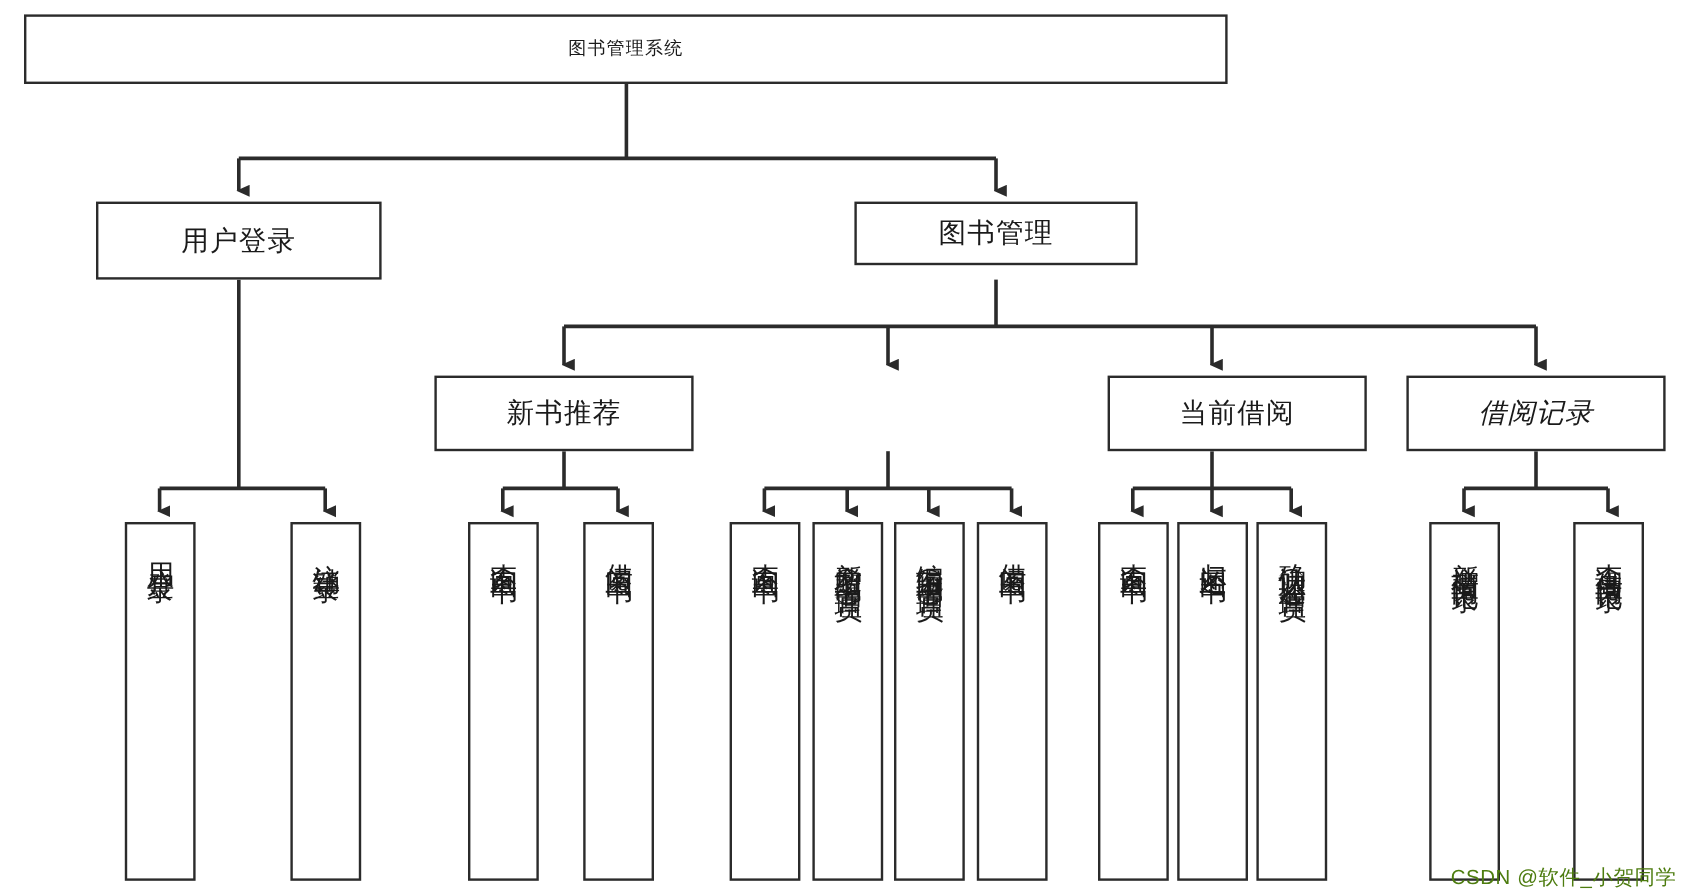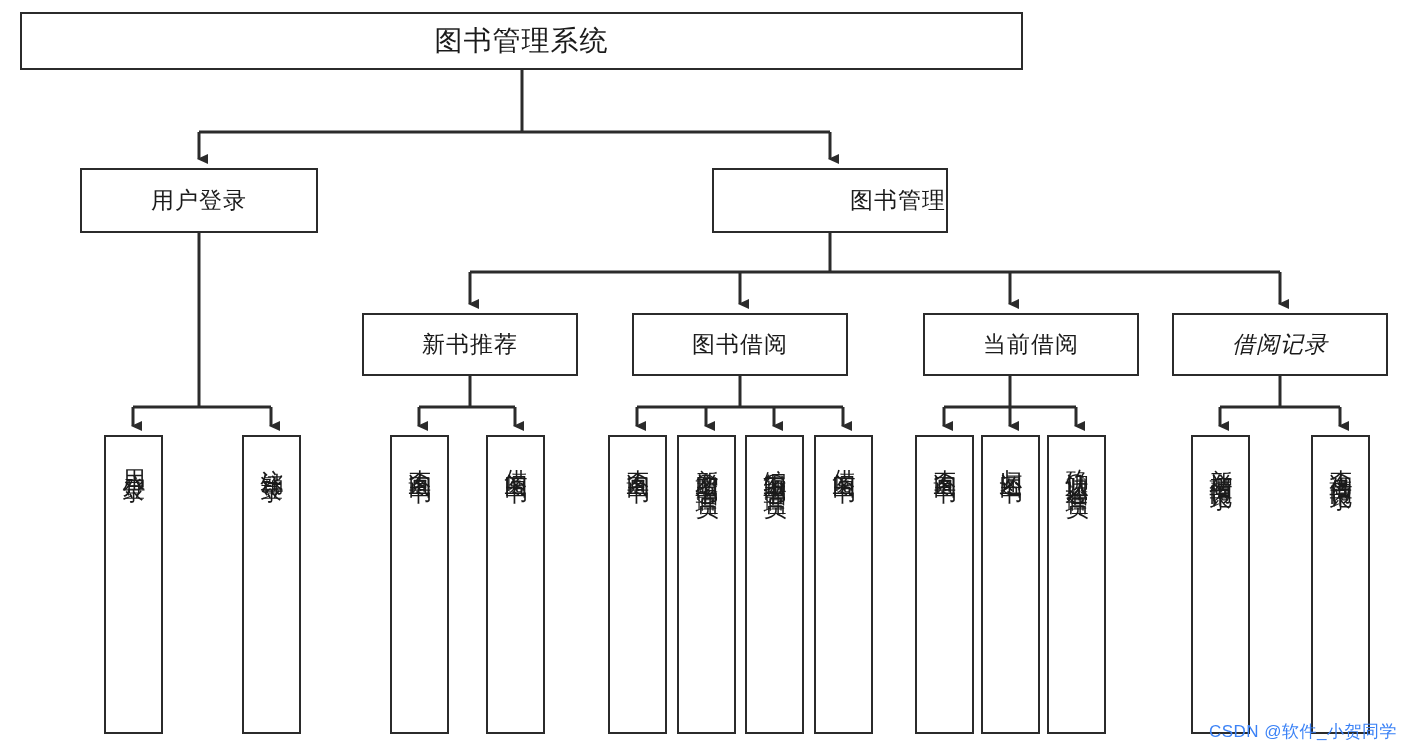--- a/index.html
+++ b/index.html
@@ -32,29 +32,29 @@
   
   .node.vert{align-items:flex-start;padding-top:14px;}
   .node.vert .lbl{
     writing-mode:vertical-rl;
     text-orientation:upright;
     font-size:23px;
     line-height:1.12;
     letter-spacing:4px;
     white-space:nowrap;
   }
-  .node.root .lbl{font-size:28px;}
+  .node.root .lbl{font-size:15px;}
   .node.lvl2 .lbl{font-size:23px;}
   .node.lvl3 .lbl{font-size:23px;}
 
   #watermark{
     position:absolute;
     right:8px;bottom:4px;
     font-size:17px;
-    color:#3b82f6;
+    color:#4d7c0f;
     letter-spacing:0.5px;
     white-space:nowrap;
     user-select:none;
   }
 </style>
 </head>
 <body>
 
 <div id="stage">
 
@@ -109,29 +109,26 @@
     </g>
   </svg>
 
   <div class="node root" style="left:20px;top:12px;width:1003px;height:58px;">
     <span class="lbl">图书管理系统</span>
   </div>
 
   <div class="node lvl2" style="left:80px;top:168px;width:238px;height:65px;">
     <span class="lbl">用户登录</span>
   </div>
-  <div class="node lvl2" style="left:712px;top:168px;width:236px;height:65px;justify-content:flex-end;">
+  <div class="node lvl2" style="left:712px;top:168px;width:236px;height:53px;">
     <span class="lbl">图书管理</span>
   </div>
 
   <div class="node lvl3" style="left:362px;top:313px;width:216px;height:63px;">
     <span class="lbl">新书推荐</span>
-  </div>
-  <div class="node lvl3" style="left:632px;top:313px;width:216px;height:63px;">
-    <span class="lbl">图书借阅</span>
   </div>
   <div class="node lvl3" style="left:902px;top:313px;width:216px;height:63px;margin-left:21px;">
     <span class="lbl">当前借阅</span>
   </div>
   <div class="node lvl3" style="left:1172px;top:313px;width:216px;height:63px;font-style:italic;">
     <span class="lbl">借阅记录</span>
   </div>
 
   <div class="node vert" style="left:104px;top:435px;width:59px;height:299px;">
     <span class="lbl">用户登录</span>

